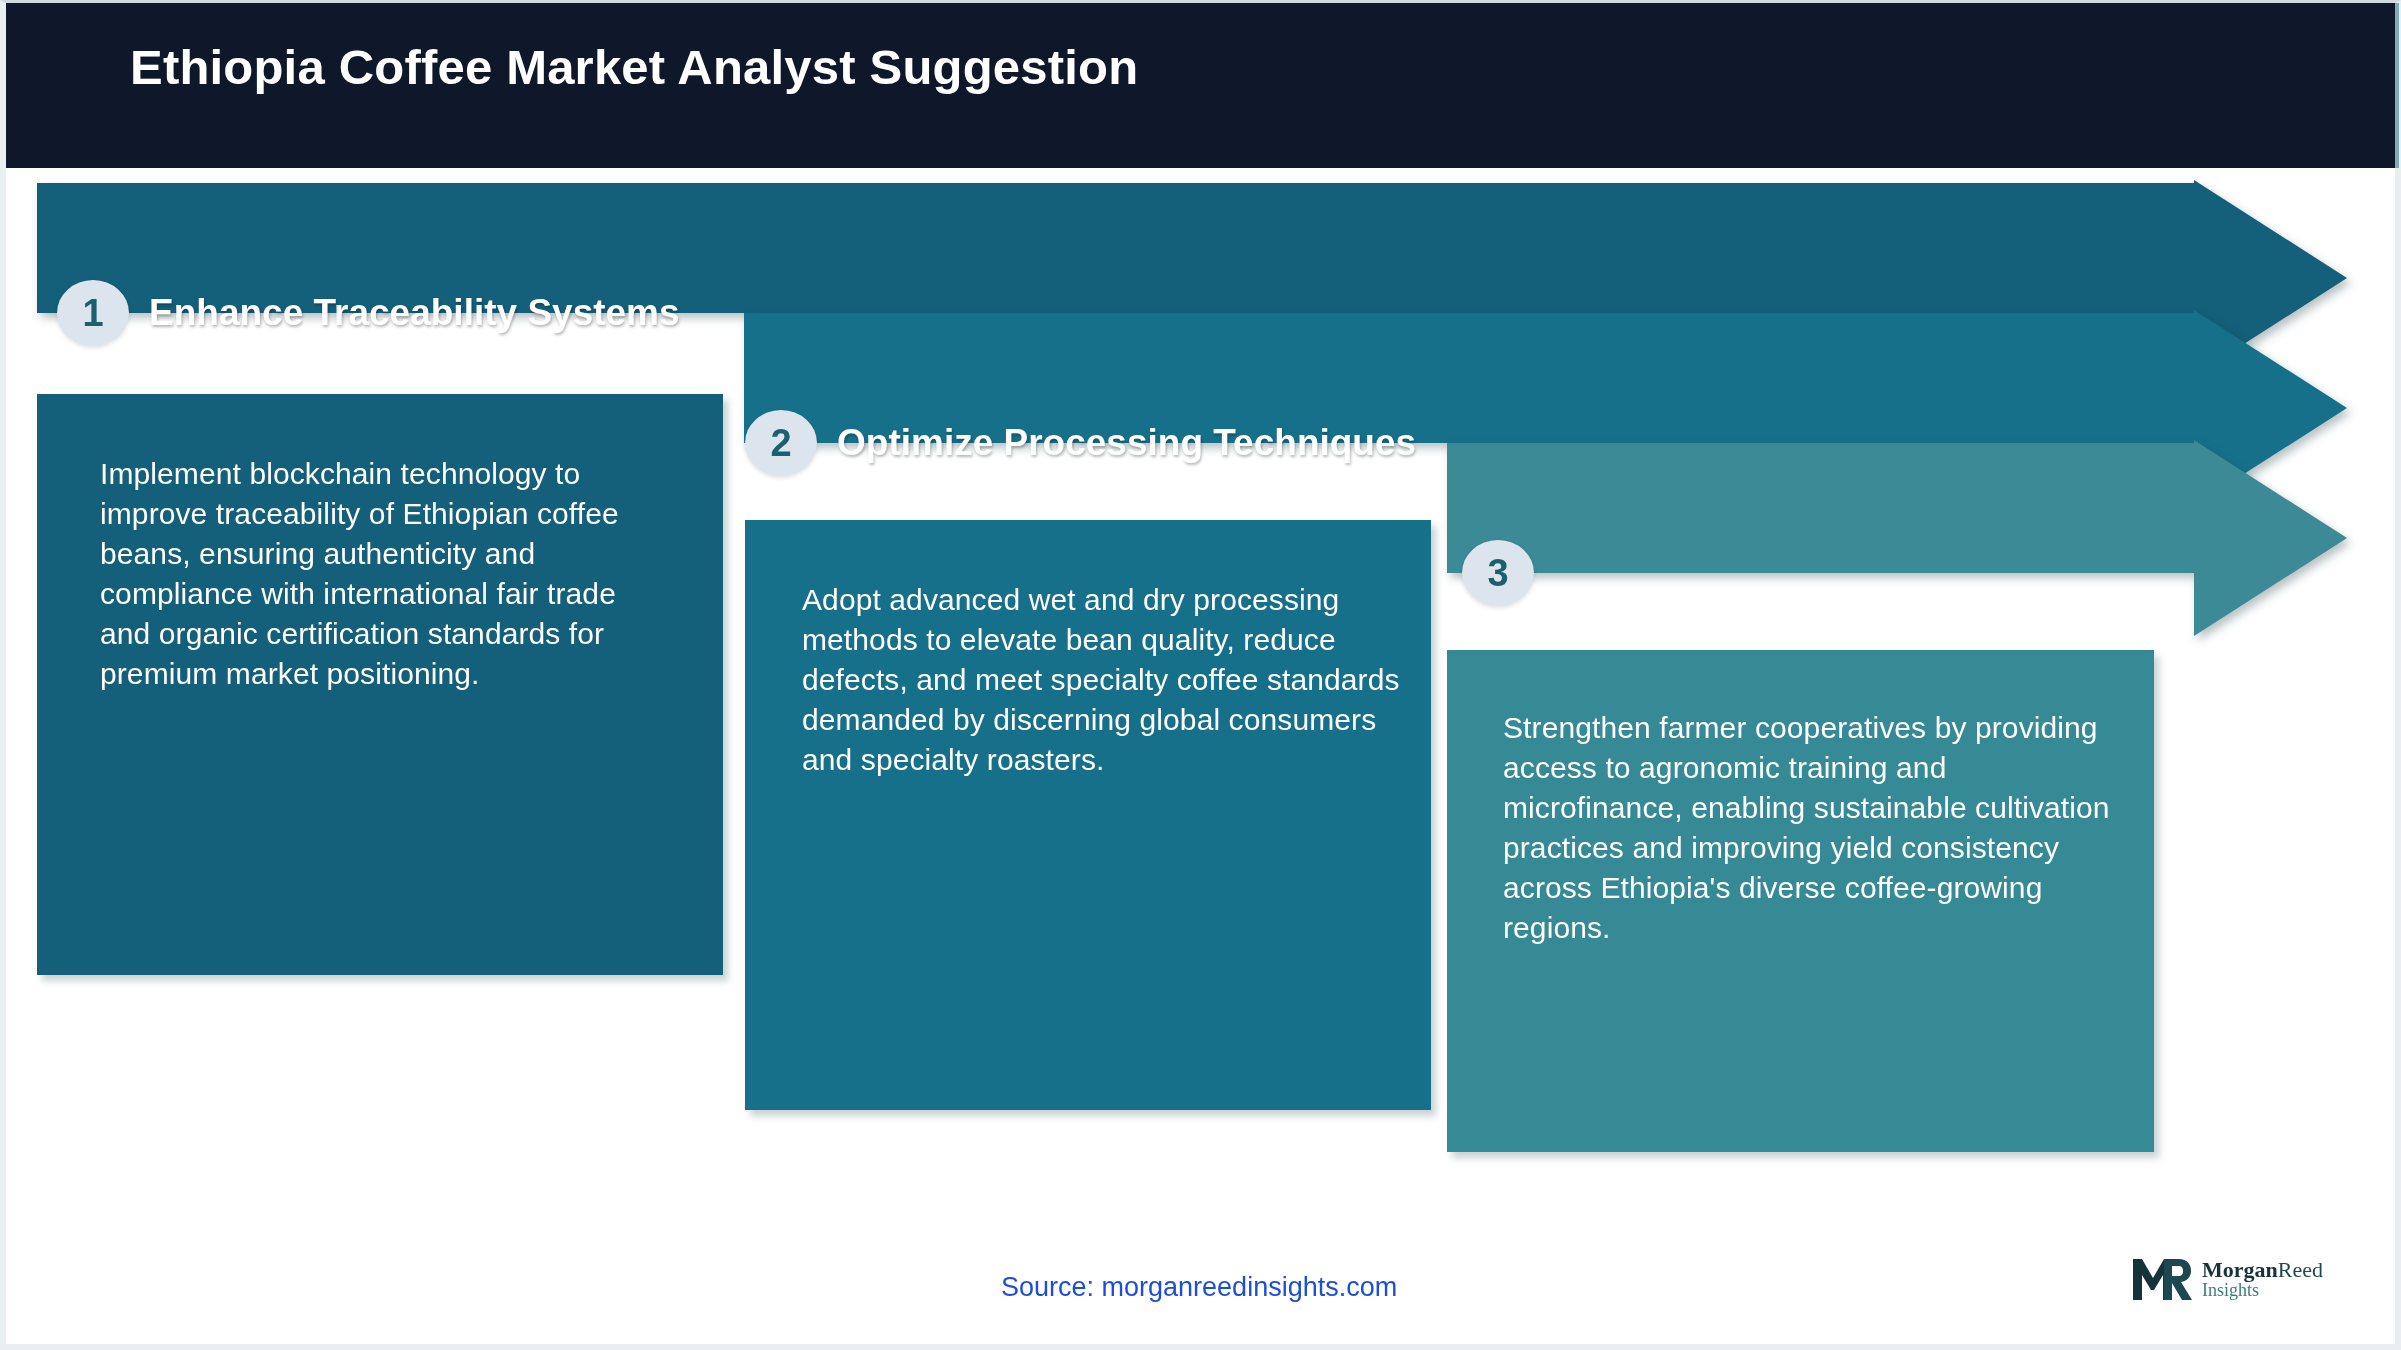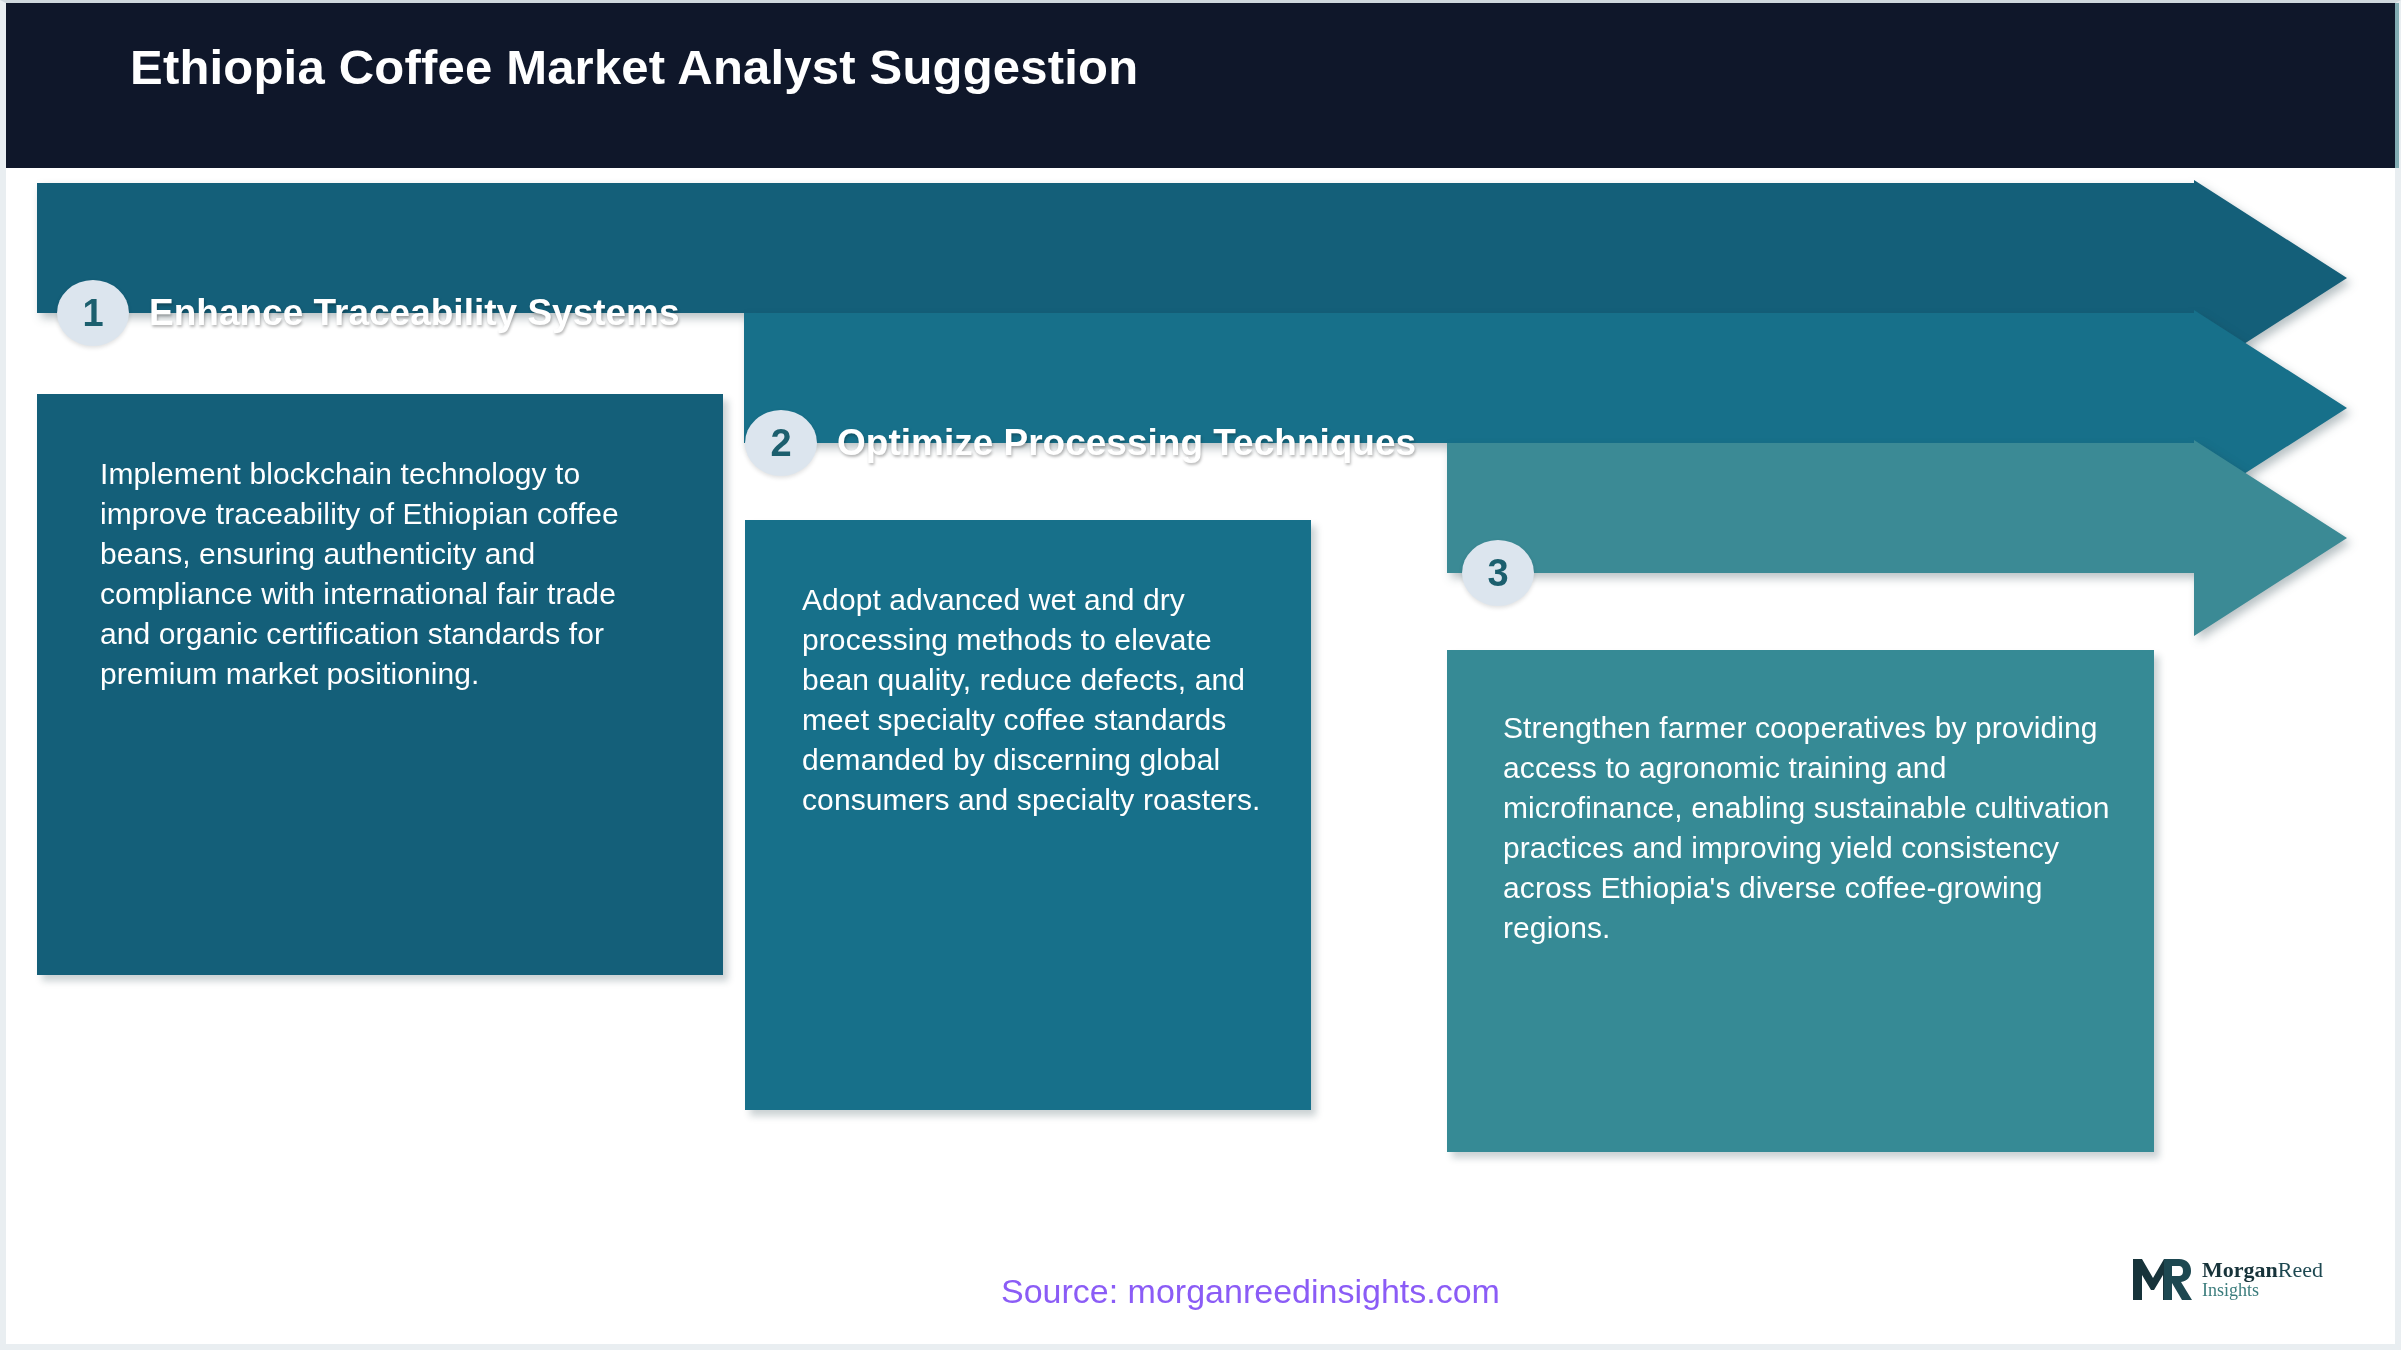--- a/index.html
+++ b/index.html
@@ -73,21 +73,21 @@
     margin:0;
     color:#ffffff;
     font-size:30px;
     line-height:40px;
     letter-spacing:.1px;
   }
 
   
   #source{
     position:absolute;left:1001px;top:1272px;
-    font-size:34px;color:#8b5cf6;white-space:nowrap;text-align:right;
+    font-size:27px;color:#1d4ed8;white-space:nowrap;text-align:right;
   }
   #logo{
     position:absolute;left:2131px;top:1256px;
     display:flex;align-items:center;
   }
   #logo .mark{width:62px;height:46px;flex:0 0 auto;}
   #logo .words{margin-left:9px;font-family:"Liberation Serif", serif;line-height:1.02;}
   #logo .w1{font-size:22px;font-weight:bold;color:#17333a;}
   #logo .w1 .reed{font-weight:normal;color:#1d4851;}
   #logo .w2{font-size:18px;color:#3c7d7d;}
@@ -134,21 +134,21 @@
     </svg>
   </div>
   <div class="band-label" style="left:1462px;top:538px;height:70px;">
     <div class="badge">3</div>
   </div>
 
   <div class="card" style="left:37px;top:394px;width:686px;height:581px;background:#145f79;padding:60px 52px 4px 63px;">
     <p>Implement blockchain technology to improve traceability of Ethiopian coffee beans, ensuring authenticity and compliance with international fair trade and organic certification standards for premium market positioning.</p>
   </div>
 
-  <div class="card" style="left:745px;top:520px;width:566px;height:590px;background:#17708a;padding:60px 30px 0 57px;">
+  <div class="card" style="left:745px;top:520px;width:686px;height:590px;background:#17708a;padding:60px 30px 0 57px;">
     <p>Adopt advanced wet and dry processing methods to elevate bean quality, reduce defects, and meet specialty coffee standards demanded by discerning global consumers and specialty roasters.</p>
   </div>
 
   <div class="card" style="left:1447px;top:650px;width:707px;height:502px;background:#368a95;padding:58px 40px 0 56px;">
     <p>Strengthen farmer cooperatives by providing access to agronomic training and microfinance, enabling sustainable cultivation practices and improving yield consistency across Ethiopia's diverse coffee-growing regions.</p>
   </div>
 
   <div id="source">Source: morganreedinsights.com</div>
 
   <div id="logo">

